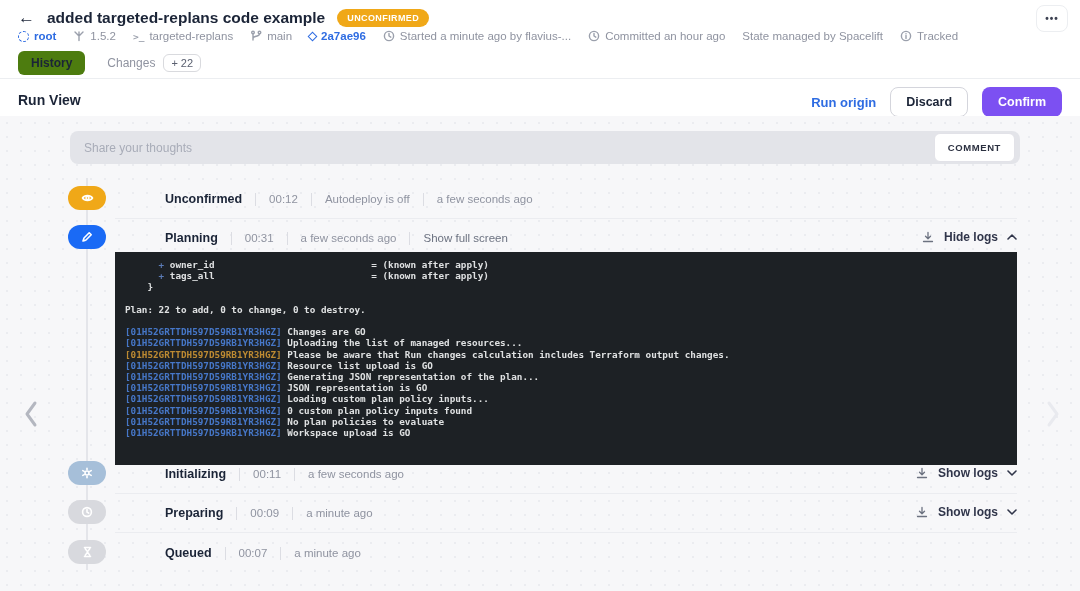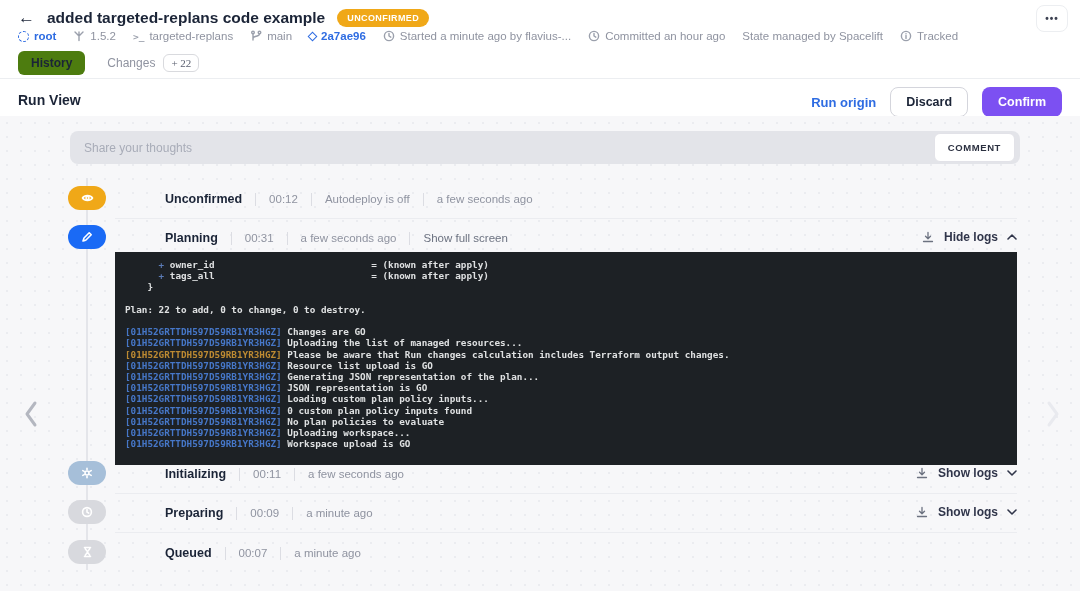--- a/index.html
+++ b/index.html
@@ -26,21 +26,21 @@
   .term-ic { font-family:"DejaVu Sans Mono", monospace; font-size:9.5px; color:#9ba0ac; font-weight:bold; }
   .dmnd { width:7px; height:7px; border:1.5px solid #2E6CE2; transform:rotate(45deg); display:inline-block; }
   .mico { display:inline-flex; }
   .mico svg { stroke:#9ba0ac; fill:none; stroke-width:1.4; stroke-linecap:round; stroke-linejoin:round; }
 
   
   .tabs { position:absolute; top:51px; left:18px; display:flex; align-items:center; gap:22px; font-size:12px; }
   .tab-active { background:#4d7c0f; border-radius:6px; padding:5px 13px; font-weight:bold; color:#1b2437; }
   .tab { color:#8f93a0; display:flex; align-items:center; gap:8px; }
   .cnt-badge { border:1px solid #d9dade; background:#fff; border-radius:6px;
-    padding:2px 7px; font-size:11px; color:#5a6070;font-family:Liberation Serif, serif; }
+    padding:2px 7px; font-size:11px; color:#5a6070; }
   .hr1 { position:absolute; top:78px; left:0; width:1080px; height:1px; background:#eceef1; }
 
   
   .rv-title { position:absolute; top:92px; left:18px; font-size:14px; font-weight:bold; }
   .rv-actions { position:absolute; top:87px; right:18px; display:flex; align-items:center; gap:14px; }
   .link { color:#2E6CE2; font-size:13px; font-weight:bold; cursor:pointer; }
   .btn-ghost { background:#fff; border:1px solid #d4d5dc; border-radius:8px;
     padding:7px 15px; font-size:12.5px; font-weight:bold; color:#1b2437; cursor:pointer; }
   .btn-primary { background:#7C50F2; border:none; border-radius:8px;
     padding:8px 16px; font-size:12.5px; font-weight:bold; color:#fff; cursor:pointer; }
@@ -243,21 +243,20 @@
         <div class="term-line">&nbsp;</div>
         <div class="term-line"><span class="seg-id">[01H52GRTTDH597D59RB1YR3HGZ] </span><span class="seg-txt">Changes are GO</span></div>
         <div class="term-line"><span class="seg-id">[01H52GRTTDH597D59RB1YR3HGZ] </span><span class="seg-txt">Uploading the list of managed resources...</span></div>
         <div class="term-line"><span class="seg-idwarn">[01H52GRTTDH597D59RB1YR3HGZ] </span><span class="seg-txt">Please be aware that Run changes calculation includes Terraform output changes.</span></div>
         <div class="term-line"><span class="seg-id">[01H52GRTTDH597D59RB1YR3HGZ] </span><span class="seg-txt">Resource list upload is GO</span></div>
         <div class="term-line"><span class="seg-id">[01H52GRTTDH597D59RB1YR3HGZ] </span><span class="seg-txt">Generating JSON representation of the plan...</span></div>
         <div class="term-line"><span class="seg-id">[01H52GRTTDH597D59RB1YR3HGZ] </span><span class="seg-txt">JSON representation is GO</span></div>
         <div class="term-line"><span class="seg-id">[01H52GRTTDH597D59RB1YR3HGZ] </span><span class="seg-txt">Loading custom plan policy inputs...</span></div>
         <div class="term-line"><span class="seg-id">[01H52GRTTDH597D59RB1YR3HGZ] </span><span class="seg-txt">0 custom plan policy inputs found</span></div>
         <div class="term-line"><span class="seg-id">[01H52GRTTDH597D59RB1YR3HGZ] </span><span class="seg-txt">No plan policies to evaluate</span></div>
-        <div class="term-line"><span class="seg-id">[01H52GRTTDH597D59RB1YR3HGZ] </span><span class="seg-txt">Uploading workspace...</span></div>
         <div class="term-line"><span class="seg-id">[01H52GRTTDH597D59RB1YR3HGZ] </span><span class="seg-txt">Workspace upload is GO</span></div>
       </div>
 
     <div class="pill" style="top: 345px; background: rgb(166, 191, 217);">
       <svg width="12" height="12" viewBox="0 0 12 12">
           <circle cx="6" cy="6" r="2"></circle>
           <path d="M6 1.2 V2.8 M6 9.2 V10.8 M1.8 3.6 L3.2 4.4 M8.8 7.6 L10.2 8.4 M1.8 8.4 L3.2 7.6 M8.8 4.4 L10.2 3.6"></path>
         </svg>
     </div>
     <div class="trow" style="top:351px">

